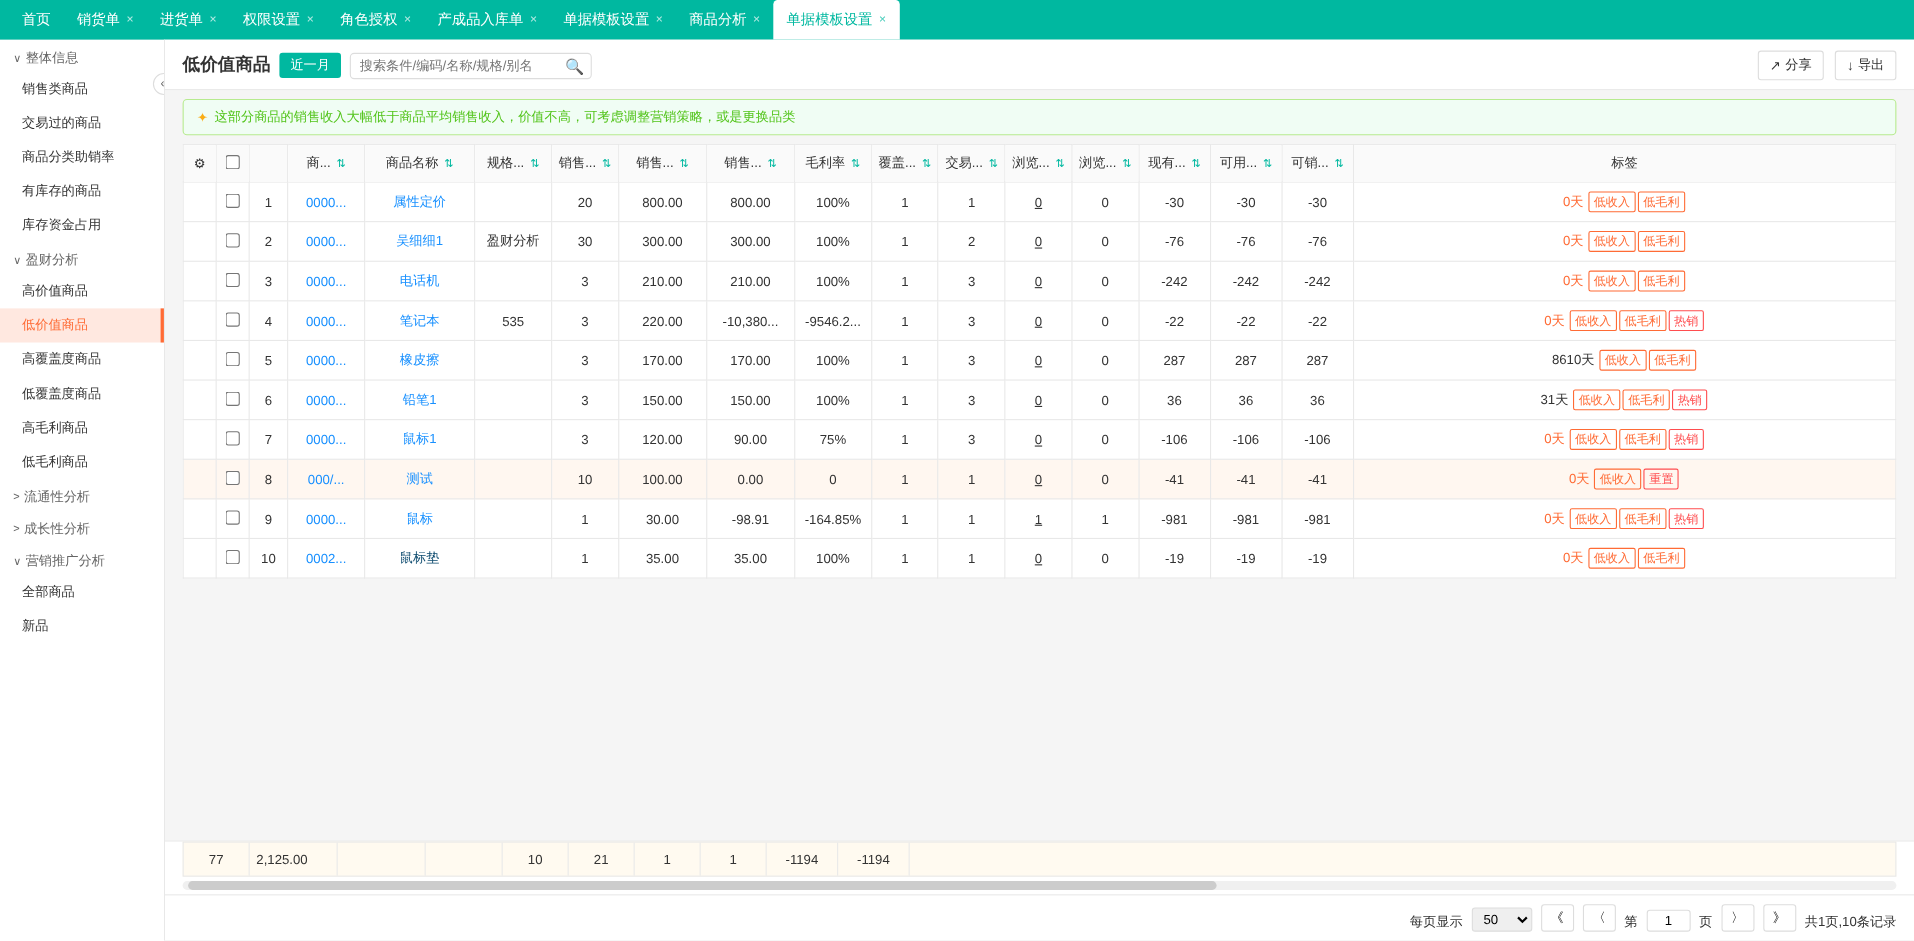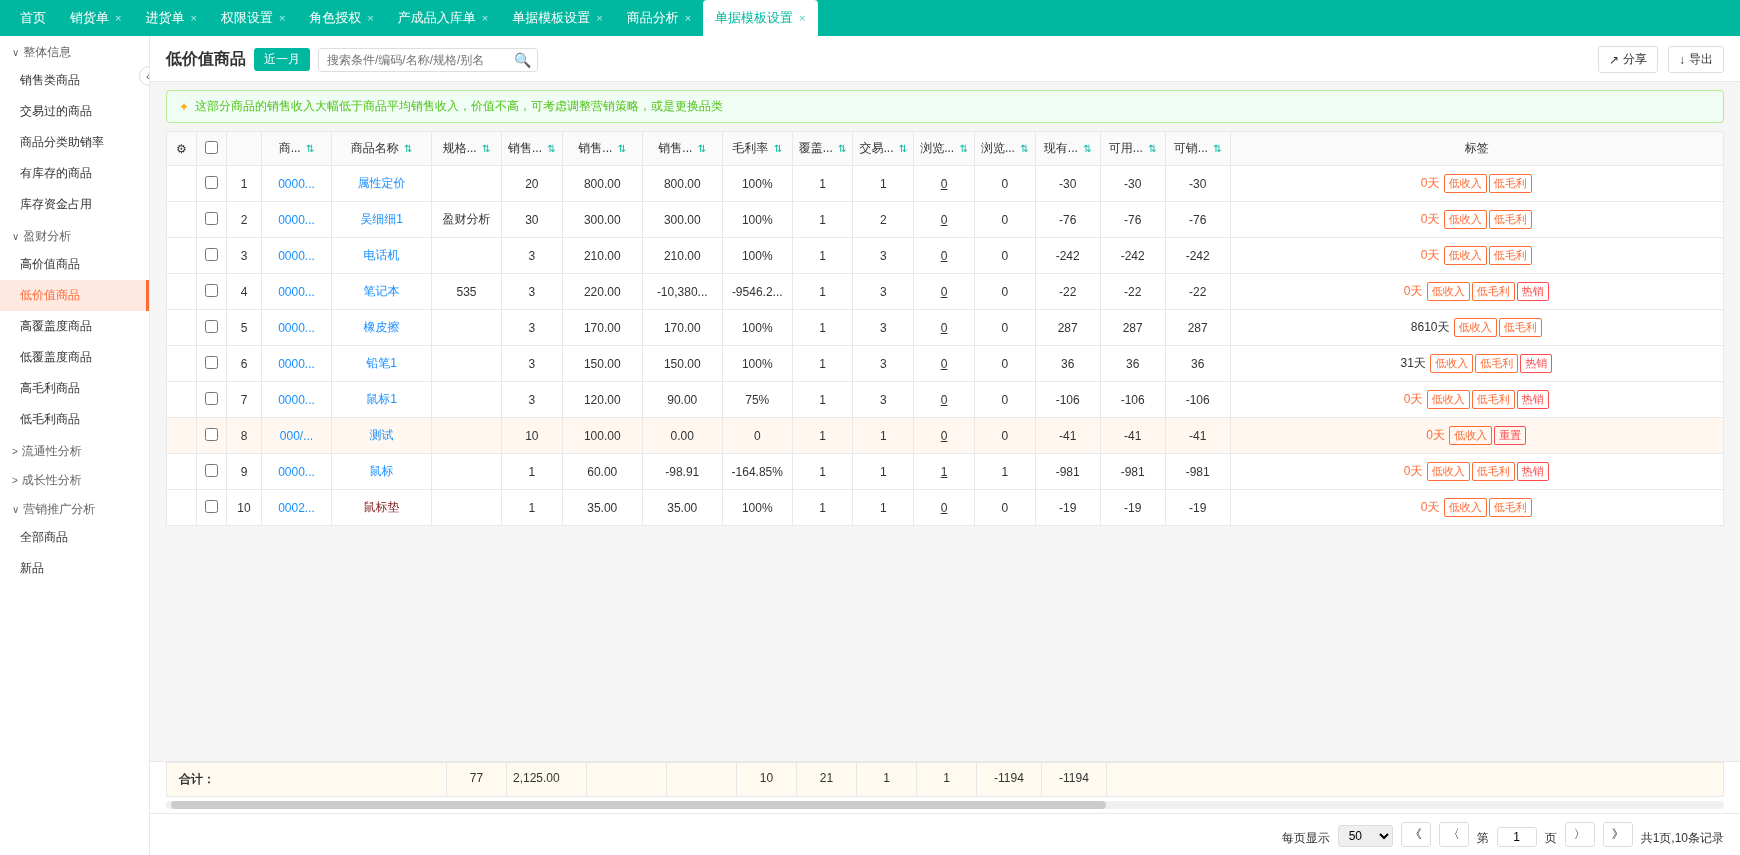--- a/index.html
+++ b/index.html
@@ -367,59 +367,58 @@
       <td><span class="days-orange">0天</span> <span class="tag tag-orange">低收入</span><span class="tag tag-red">重置</span></td>
     </tr>
               <tr>
       <td style="width:30px;"></td>
       <td class="checkbox-cell"><input type="checkbox" style=""></td>
       <td>9</td>
       <td style="color:#1890ff;cursor:pointer;">0000...</td>
       <td style="color:#1890ff;cursor:pointer;">鼠标</td>
       <td></td>
       <td>1</td>
-      <td>60.00</td>
+      <td>30.00</td>
       <td>-98.91</td>
       <td>-164.85%</td>
       <td>1</td>
       <td>1</td>
       <td><span class="underline">1</span></td>
       <td>1</td>
       <td>-981</td>
       <td>-981</td>
       <td>-981</td>
       <td><span class="days-orange">0天</span> <span class="tag tag-orange">低收入</span><span class="tag tag-orange">低毛利</span><span class="tag tag-red">热销</span></td>
     </tr>
               <tr>
       <td style="width:30px;"></td>
       <td class="checkbox-cell"><input type="checkbox" style=""></td>
       <td>10</td>
       <td style="color:#1890ff;cursor:pointer;">0002...</td>
-      <td style="color:#7f1d1d;cursor:pointer;">鼠标垫</td>
+      <td style="color:#0c4a6e;cursor:pointer;">鼠标垫</td>
       <td></td>
       <td>1</td>
       <td>35.00</td>
       <td>35.00</td>
       <td>100%</td>
       <td>1</td>
       <td>1</td>
       <td><span class="underline">0</span></td>
       <td>0</td>
       <td>-19</td>
       <td>-19</td>
       <td>-19</td>
       <td><span class="days-orange">0天</span> <span class="tag tag-orange">低收入</span><span class="tag tag-orange">低毛利</span></td>
     </tr>
             </tbody>
         </table>
       </div>
 
       <div class="table-footer">
         <div style="display:flex;border:1px solid #e8e8e8;background:#fffaf0;font-size:12px;">
-          <div style="padding:8px 12px;font-weight:bold;min-width:280px;border-right:1px solid #e8e8e8;">合计：</div>
           <div style="flex:1;display:grid;grid-template-columns:60px 80px 80px 70px 60px 60px 60px 60px 65px 65px 65px 140px;">
             <div style="padding:8px 6px;text-align:center;border-right:1px solid #e8e8e8;">77</div>
             <div style="padding:8px 6px;text-align:left;border-right:1px solid #e8e8e8;">2,125.00</div>
             <div style="padding:8px 6px;text-align:center;border-right:1px solid #e8e8e8;"></div>
             <div style="padding:8px 6px;text-align:center;border-right:1px solid #e8e8e8;"></div>
             <div style="padding:8px 6px;text-align:center;border-right:1px solid #e8e8e8;">10</div>
             <div style="padding:8px 6px;text-align:center;border-right:1px solid #e8e8e8;">21</div>
             <div style="padding:8px 6px;text-align:center;border-right:1px solid #e8e8e8;">1</div>
             <div style="padding:8px 6px;text-align:center;border-right:1px solid #e8e8e8;">1</div>
             <div style="padding:8px 6px;text-align:center;border-right:1px solid #e8e8e8;">-1194</div>

